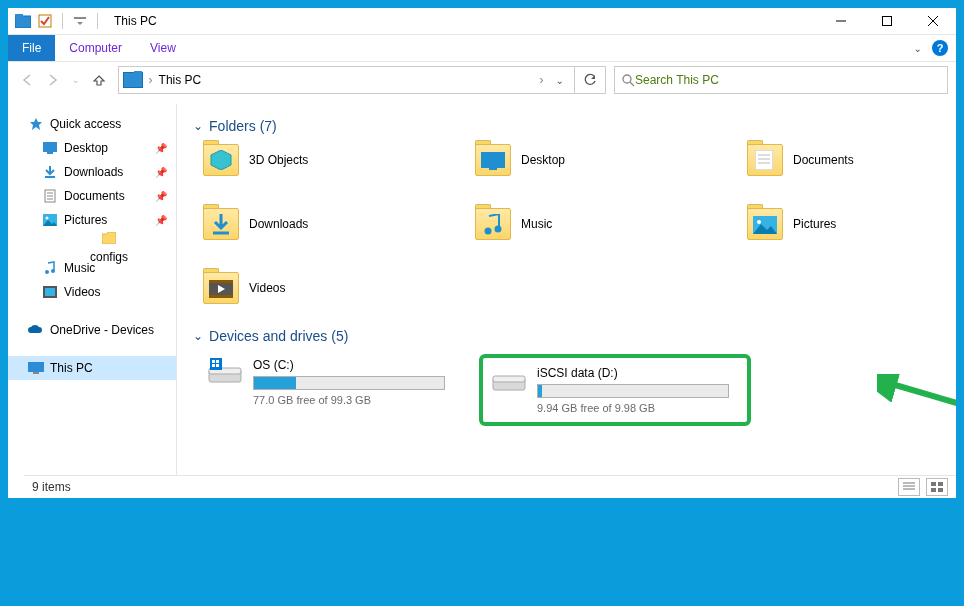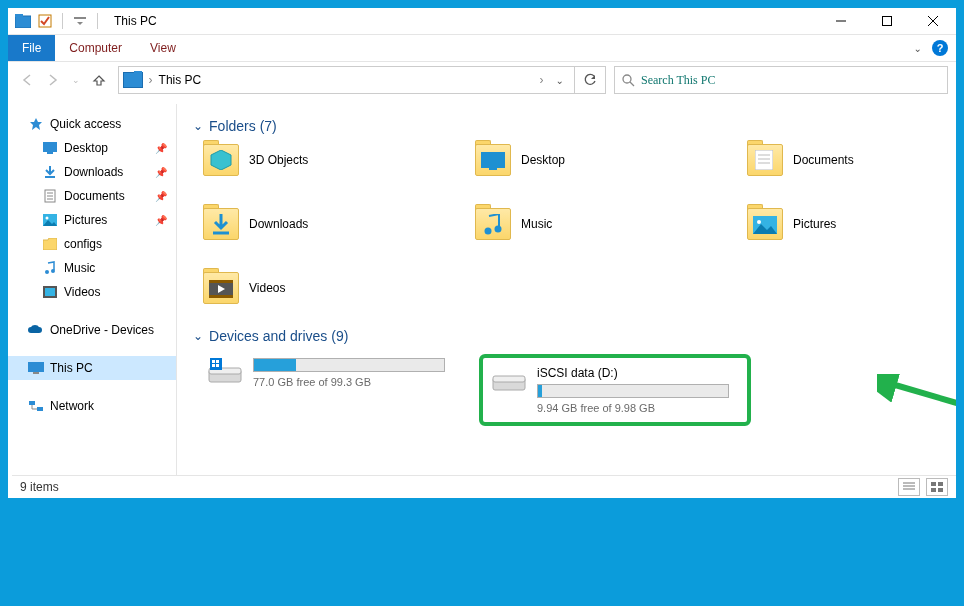--- a/index.html
+++ b/index.html
@@ -7,36 +7,36 @@
   
   .titlebar{height:26px;display:flex;align-items:center;background:#fff;border-bottom:1px solid #e5e5e5;}
   .qat{display:flex;align-items:center;gap:4px;padding:0 6px;}
   .qat-icon{width:18px;height:18px;display:flex;align-items:center;justify-content:center;}
   .title-text{padding-left:6px;font-size:12px;color:#000;}
   .title-sep{width:1px;height:16px;background:#ccc;margin:0 4px;}
   .win-controls{margin-left:auto;display:flex;}
   .win-btn{width:46px;height:26px;display:flex;align-items:center;justify-content:center;color:#000;}
   
   .ribbon{height:26px;display:flex;align-items:stretch;border-bottom:1px solid #e5e5e5;position:relative;}
-  .tab{padding:0 14px;display:flex;align-items:center;font-size:12px;color:#7f1d1d;}
+  .tab{padding:0 14px;display:flex;align-items:center;font-size:12px;color:#6d28d9;}
   .tab.file{background:#1979CA;color:#fff;}
   .ribbon-right{margin-left:auto;display:flex;align-items:center;gap:10px;padding-right:8px;color:#555;}
   .help-circle{width:16px;height:16px;border-radius:50%;background:#0078D7;color:#fff;display:flex;align-items:center;justify-content:center;font-size:11px;font-weight:bold;}
   
   .navbar{height:36px;display:flex;align-items:center;padding:4px 8px;gap:8px;box-sizing:border-box;}
   .nav-arrows{display:flex;align-items:center;gap:12px;color:#888;padding:0 4px;}
   .nav-arrows .enabled{color:#555;}
   .addressbar{flex:1;min-width:0;height:26px;border:1px solid #ccc;display:flex;align-items:center;padding:0 4px;gap:6px;}
   .addr-icon{width:18px;height:14px;background:#2C8CD4;border:1px solid #1B6DB0;position:relative;}
   .addr-icon::after{content:"";position:absolute;left:10px;top:-2px;width:8px;height:4px;background:#2C8CD4;}
   .addr-text{flex:1;font-size:12px;color:#000;}
   .addr-sep{color:#888;padding:0 0px;}
   .addr-drop{color:#555;padding:0 6px;margin-left:auto;}
   .refresh-box{width:30px;height:26px;border:1px solid #ccc;border-left:none;display:flex;align-items:center;justify-content:center;color:#555;}
-  .searchbar{width:320px;height:26px;border:1px solid #ccc;display:flex;align-items:center;padding:0 6px;gap:6px;color:#0f766e;font-family:Liberation Serif, serif;}
+  .searchbar{width:320px;height:26px;border:1px solid #ccc;display:flex;align-items:center;padding:0 6px;gap:0;color:#4d7c0f;}
   .searchbar svg{flex-shrink:0;}
   .searchbar span{font-size:12px;}
   
   .body{position:absolute;left:0;right:0;top:96px;bottom:22px;display:flex;}
   
   .navtree{width:168px;border-right:1px solid #e5e5e5;padding:8px 0;overflow:auto;}
   .navtree-group{margin-bottom:14px;}
   .navtree-item{height:24px;display:flex;align-items:center;padding-left:20px;gap:6px;font-size:12px;color:#000;position:relative;}
   .navtree-item.header{font-size:12px;}
   .navtree-item.selected{background:#CCE8FF;}
@@ -56,21 +56,21 @@
   .drive-item{display:flex;align-items:flex-start;gap:10px;width:248px;padding:4px;}
   .drive-item.highlighted{border:4px solid #22B14C;border-radius:6px;padding:8px 8px;}
   .drive-icon{width:36px;height:28px;display:flex;align-items:center;justify-content:center;}
   .drive-body{flex:1;}
   .drive-name{font-size:12px;margin-bottom:4px;}
   .drive-bar{width:190px;height:12px;border:1px solid #B0B0B0;background:#EAEAEA;position:relative;margin-bottom:4px;}
   .drive-fill{position:absolute;left:0;top:0;bottom:0;background:#26A0DA;}
   .drive-sub{font-size:11px;color:#6A6A6A;}
   .annotation-arrow{position:absolute;left:700px;top:270px;pointer-events:none;}
   
-  .statusbar{position:absolute;bottom:0;left:4px;right:0;height:22px;border-top:1px solid #e5e5e5;display:flex;align-items:center;padding:0 8px;font-size:12px;color:#333;justify-content:flex-end;}
+  .statusbar{position:absolute;bottom:0;left:16px;right:0;height:22px;border-top:1px solid #e5e5e5;display:flex;align-items:center;padding:0 8px;font-size:12px;color:#333;justify-content:flex-end;}
   .statusbar .views{margin-left:auto;display:flex;gap:6px;color:#555;}
   .view-btn{width:20px;height:16px;border:1px solid #bbb;display:flex;align-items:center;justify-content:center;font-size:10px;}
   
   svg{display:block;}
 </style>
 </head>
 <body>
 
 <div class="window">
 
@@ -225,21 +225,21 @@
           <span class="nt-ico">
               <svg width="14" height="12">
                 <rect x="0" y="0" width="14" height="12" fill="#34B3E4"></rect>
                 <circle cx="4" cy="4" r="1.5" fill="#fff"></circle>
                 <path d="M0 12 L5 6 L9 10 L11 8 L14 12 Z" fill="#0B7CB0"></path>
               </svg>
             </span>
           <span>Pictures</span>
           <span class="pin">📌</span>
         </div>
-        <div class="navtree-item" style="padding-left:34px;">
+        <div class="navtree-item" style="padding-left:34px;flex-direction:column;">
           <span class="nt-ico">
               <svg width="14" height="12">
                 <path d="M0 2 L5 2 L6 0 L14 0 L14 12 L0 12 Z" fill="#FBD66B" stroke="#E0B84E"></path>
               </svg>
             </span>
           <span>configs</span>
         </div>
         <div class="navtree-item" style="padding-left:34px;">
           <span class="nt-ico">
               <svg width="12" height="14">
@@ -277,32 +277,20 @@
           <span class="nt-ico">
               <svg width="16" height="12">
                 <rect x="0" y="0" width="16" height="10" fill="#2C8CD4"></rect>
                 <rect x="5" y="10" width="6" height="2" fill="#888"></rect>
               </svg>
             </span>
           <span>This PC</span>
         </div>
       </div>
 
-      <div class="navtree-group">
-        <div class="navtree-item header">
-          <span class="nt-ico">
-              <svg width="16" height="12">
-                <rect x="1" y="1" width="6" height="4" fill="#2C8CD4"></rect>
-                <rect x="9" y="7" width="6" height="4" fill="#2C8CD4"></rect>
-                <path d="M4 5 L4 9 L9 9" stroke="#888" fill="none"></path>
-              </svg>
-            </span>
-          <span>Network</span>
-        </div>
-      </div>
     </div>
 
     <div class="content" style="position:relative;">
 
       <div class="group-header">
         <span class="chev">⌄</span>
         <span>Folders (7)</span>
       </div>
 
       <div class="folders-grid">
@@ -388,37 +376,38 @@
                 <rect x="0" y="15" width="24" height="3" fill="#8B5A00"></rect>
                 <polygon points="9,5 16,9 9,13" fill="#fff"></polygon>
               </svg>
           </div>
           <span class="folder-label">Videos</span>
         </div>
       </div>
 
       <div class="group-header">
         <span class="chev">⌄</span>
-        <span>Devices and drives (9)</span>
+        <span>Devices and drives (5)</span>
       </div>
 
       <div class="drives-row">
         <div class="drive-item">
           <div class="drive-icon">
             <svg width="36" height="28">
                 <rect x="2" y="12" width="32" height="12" rx="2" fill="#D9D9D9" stroke="#AAA"></rect>
                 <rect x="2" y="10" width="32" height="6" rx="2" fill="#EFEFEF" stroke="#AAA"></rect>
                 <rect x="3" y="0" width="12" height="12" fill="#0078D7"></rect>
                 <rect x="5" y="2" width="3" height="3" fill="#fff"></rect>
                 <rect x="9" y="2" width="3" height="3" fill="#fff"></rect>
                 <rect x="5" y="6" width="3" height="3" fill="#fff"></rect>
                 <rect x="9" y="6" width="3" height="3" fill="#fff"></rect>
               </svg>
           </div>
           <div class="drive-body">
+            <div class="drive-name">OS (C:)</div>
             <div class="drive-bar">
                 <div class="drive-fill" style="width:22%;"></div>
               </div>
             <div class="drive-sub">77.0 GB free of 99.3 GB</div>
           </div>
         </div>
 
         <div class="drive-item highlighted">
           <div class="drive-icon">
             <svg width="36" height="28">

